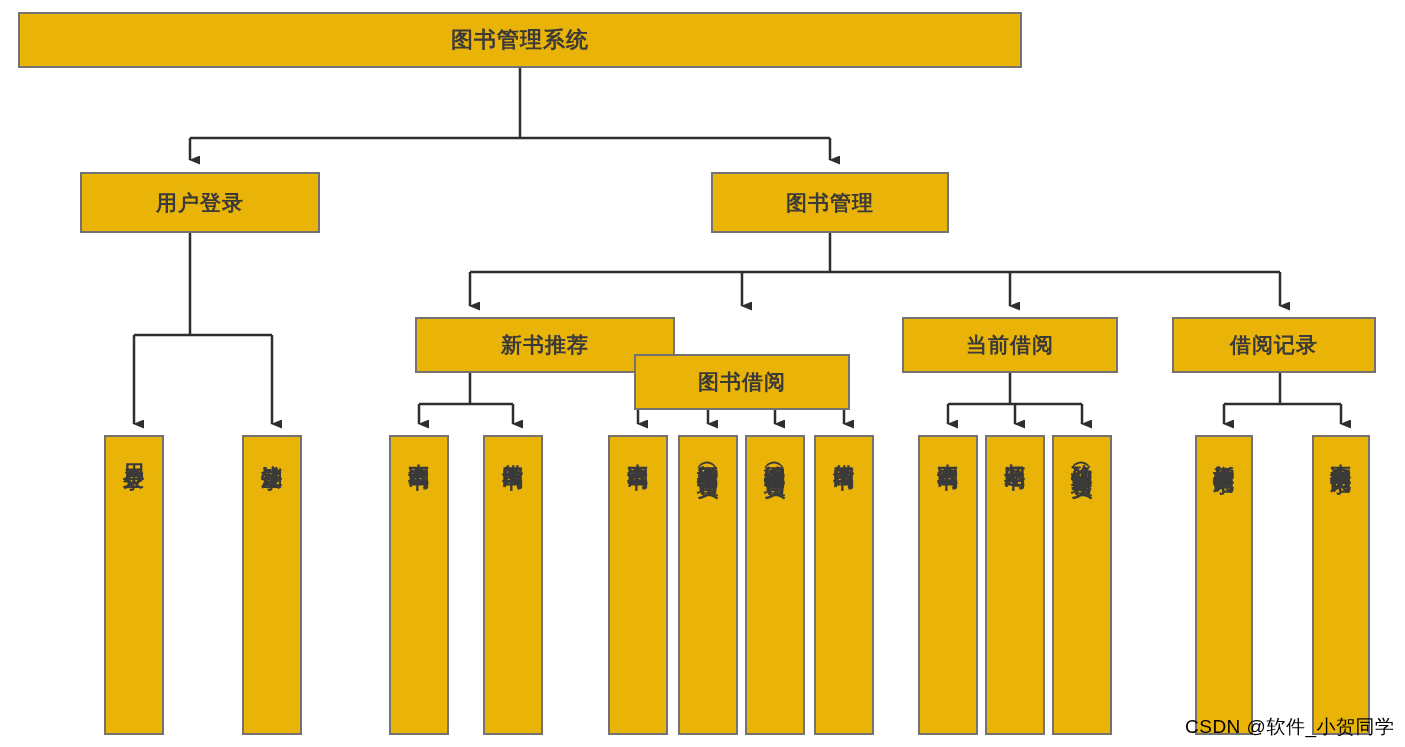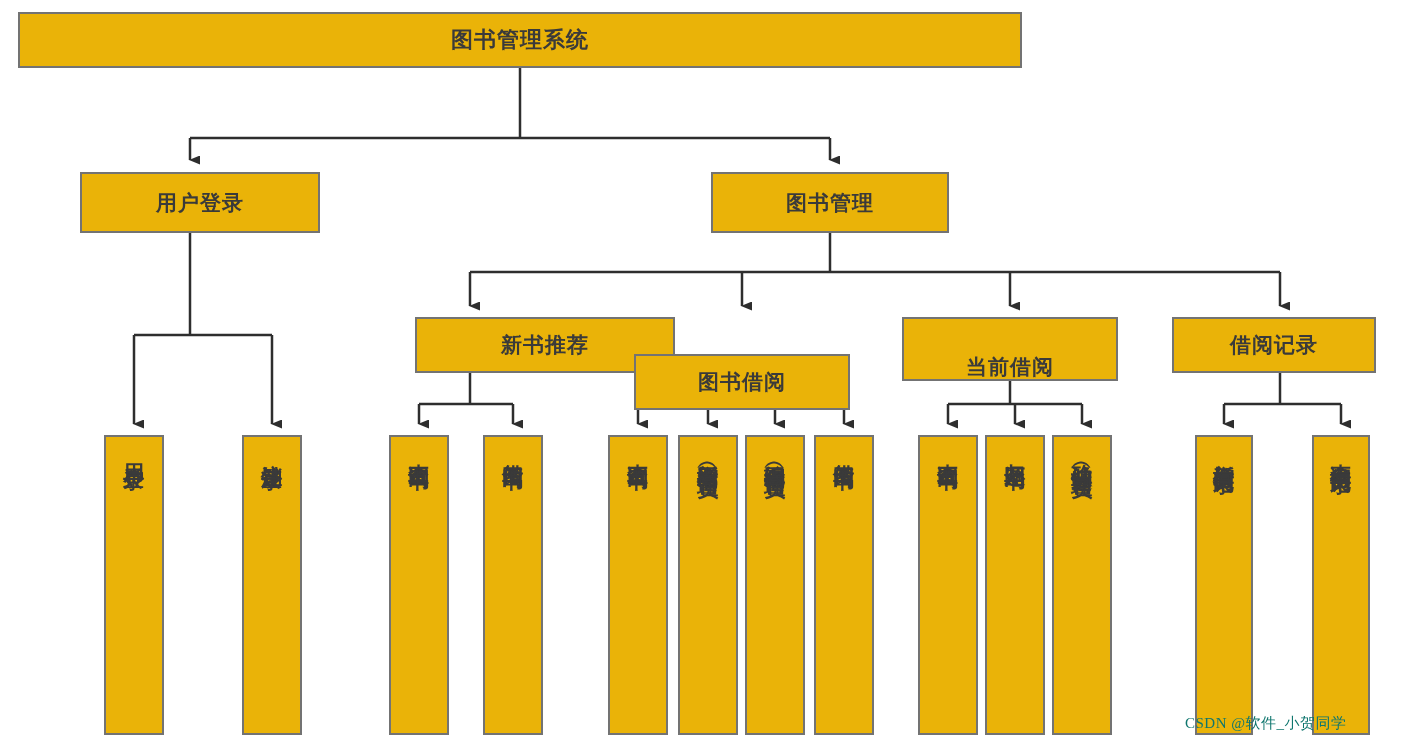--- a/index.html
+++ b/index.html
@@ -56,25 +56,24 @@
     font-size: 21px;
     line-height: 1.32;
     letter-spacing: 2px;
     color: #3a3a3a;
     white-space: nowrap;
   }
   .watermark {
     position: absolute;
     left: 1185px;
     top: 714px;
-    font-size: 15px;
-    color: #0f766e;
+    font-size: 19px;
+    color: #000000;
     white-space: nowrap;
     letter-spacing: 0.5px;
-    font-family: Liberation Serif, serif;
   }
 </style>
 </head>
 <body>
 
 <div id="diagram-root">
 
   <svg id="edge-layer" viewBox="0 0 1405 747" width="1405" height="747">
     <defs>
       <marker id="arrowhead" markerWidth="9" markerHeight="11" refX="4.5" refY="10" orient="auto" markerUnits="userSpaceOnUse">
@@ -135,21 +134,21 @@
   <div class="node node-h" style="left:711px; top:172px; width:238px; height:61px;">
     <span>图书管理</span>
   </div>
 
   <div class="node node-h" style="left:372px; top:317px; width:260px; height:56px;margin-left:43px;">
     <span>新书推荐</span>
   </div>
   <div class="node node-h" style="left:634px; top:317px; width:216px; height:56px;margin-top:37px;">
     <span>图书借阅</span>
   </div>
-  <div class="node node-h" style="left:902px; top:317px; width:216px; height:64px;align-items:flex-end;">
+  <div class="node node-h" style="left:902px; top:317px; width:216px; height:56px;">
     <span>当前借阅</span>
   </div>
   <div class="node node-h" style="left:1172px; top:317px; width:204px; height:56px;">
     <span>借阅记录</span>
   </div>
 
   <div class="node node-leaf" style="left:104px; top:435px; width:60px; height:300px;">
     <span class="vtext">用户登录</span>
   </div>
   <div class="node node-leaf" style="left:242px; top:435px; width:60px; height:300px;">

